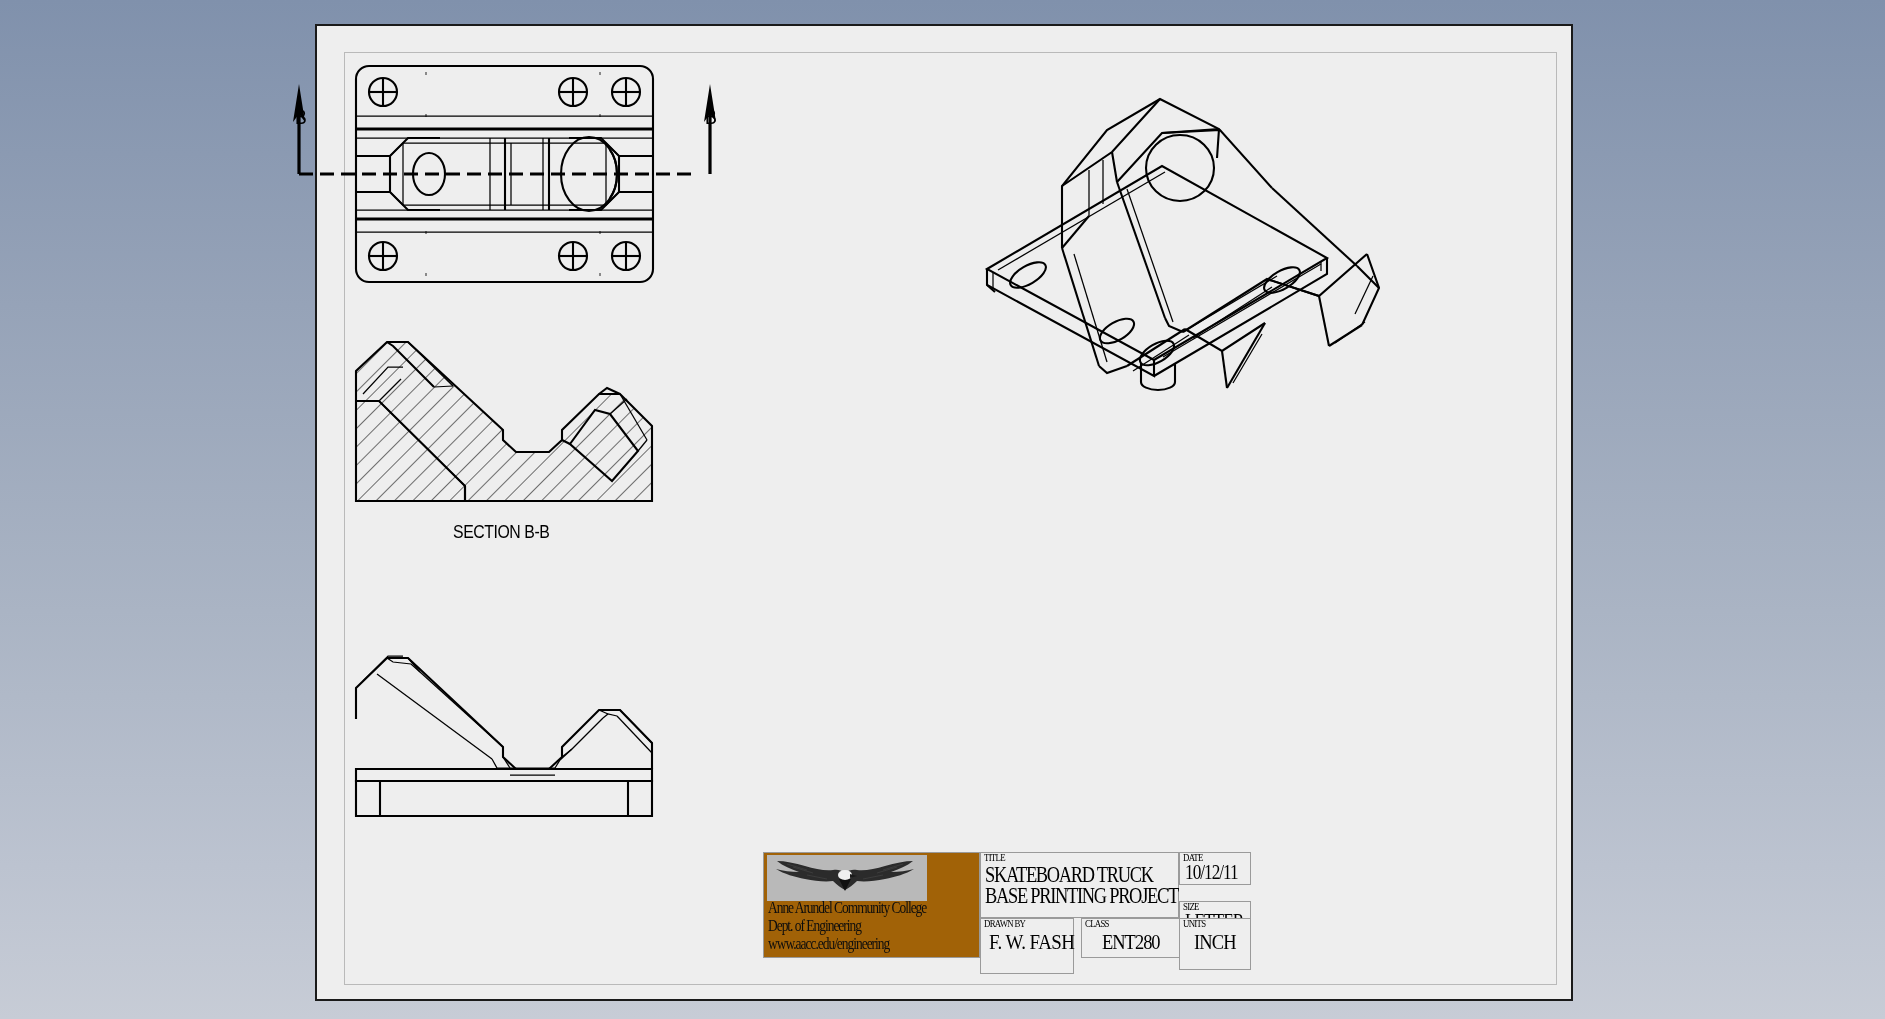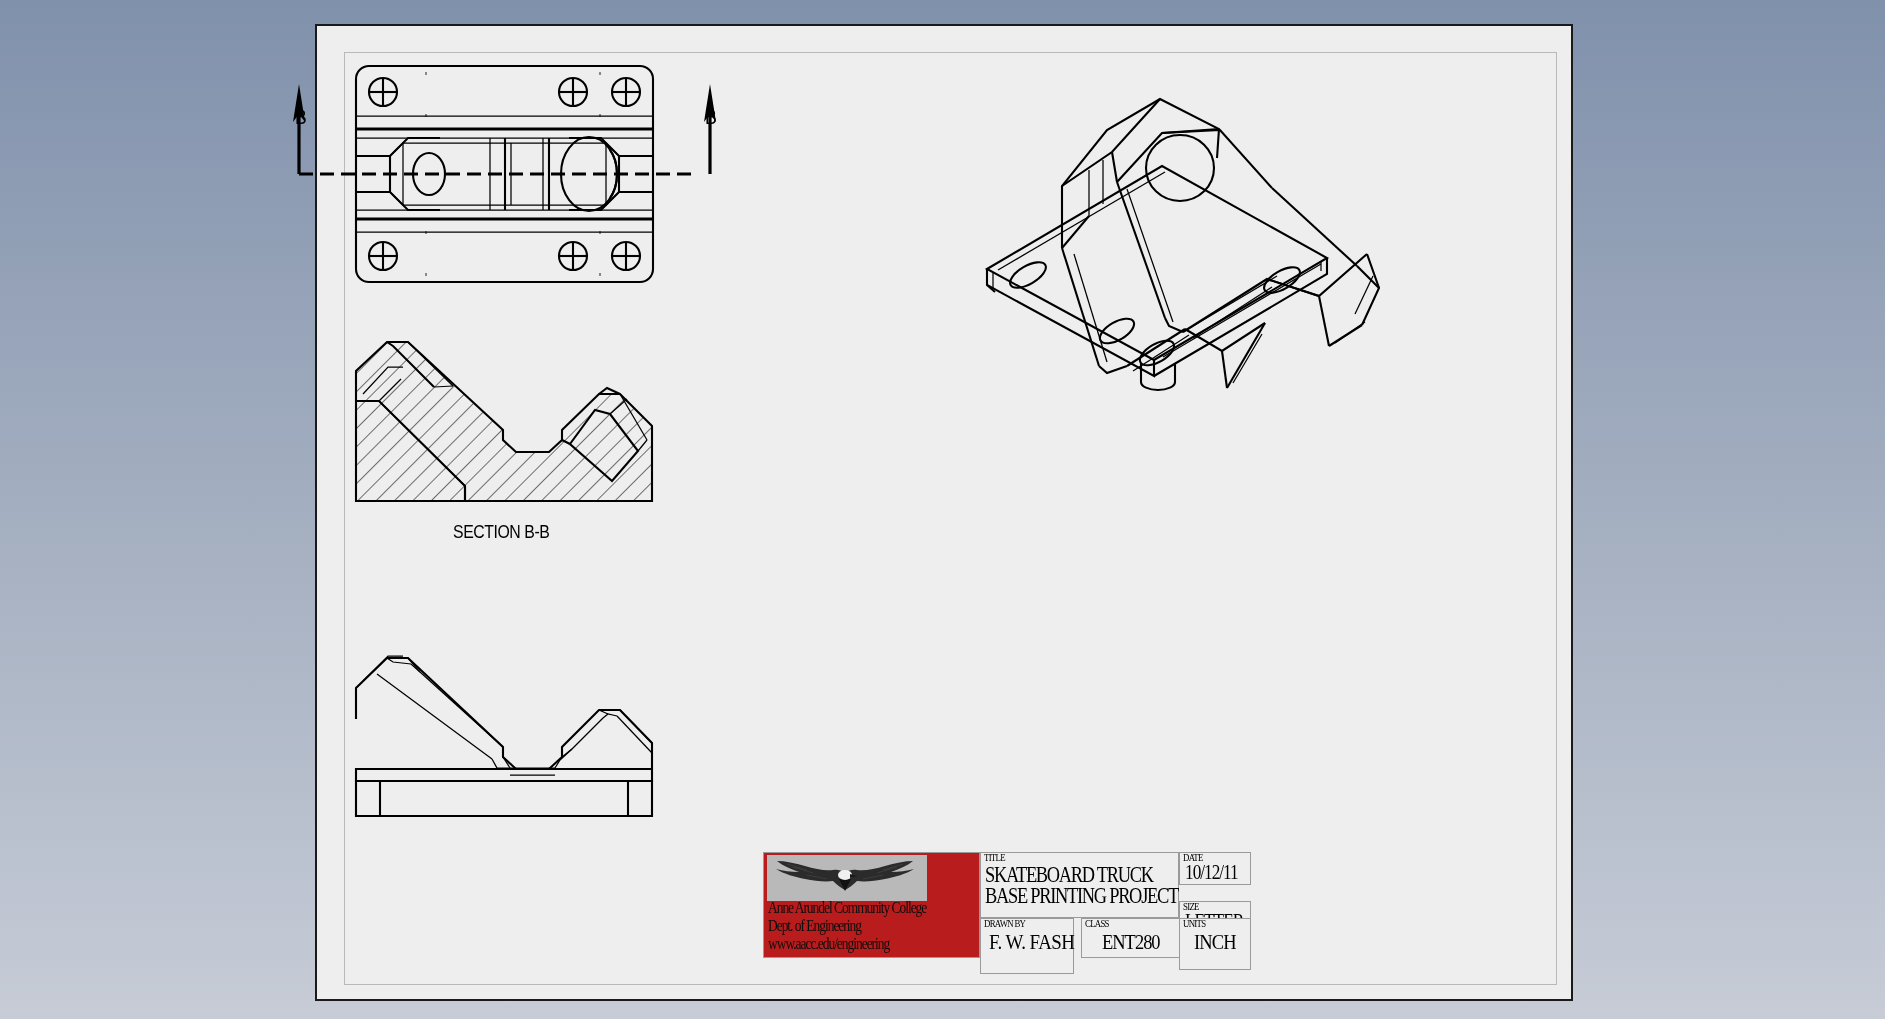--- a/index.html
+++ b/index.html
@@ -53,21 +53,21 @@
     white-space:nowrap;font-family:"Liberation Serif",serif;
   }
   .tb-val{
     position:absolute;color:#000;white-space:nowrap;
     font-family:"Liberation Serif",serif;
     transform-origin:left top;
   }
 
   .logo-cell{
     position:absolute;left:0;top:0;width:217px;height:106px;
-    border:1px solid #9a9a9a;box-sizing:border-box;background:#b91c1c;overflow:hidden;
+    border:1px solid #9a9a9a;box-sizing:border-box;background:#a16207;overflow:hidden;
   }
   .eagle-box{position:absolute;left:3px;top:2px;width:160px;height:46px;background:#b9b9b9;overflow:hidden;}
   .logo-text{
     position:absolute;left:4px;top:47px;font-family:"Liberation Serif",serif;
     font-size:16px;line-height:16px;color:#0d0d0d;letter-spacing:-1.2px;
     transform:scaleX(0.84);transform-origin:left top;white-space:nowrap;
   }
 </style>
 </head>
 <body>

